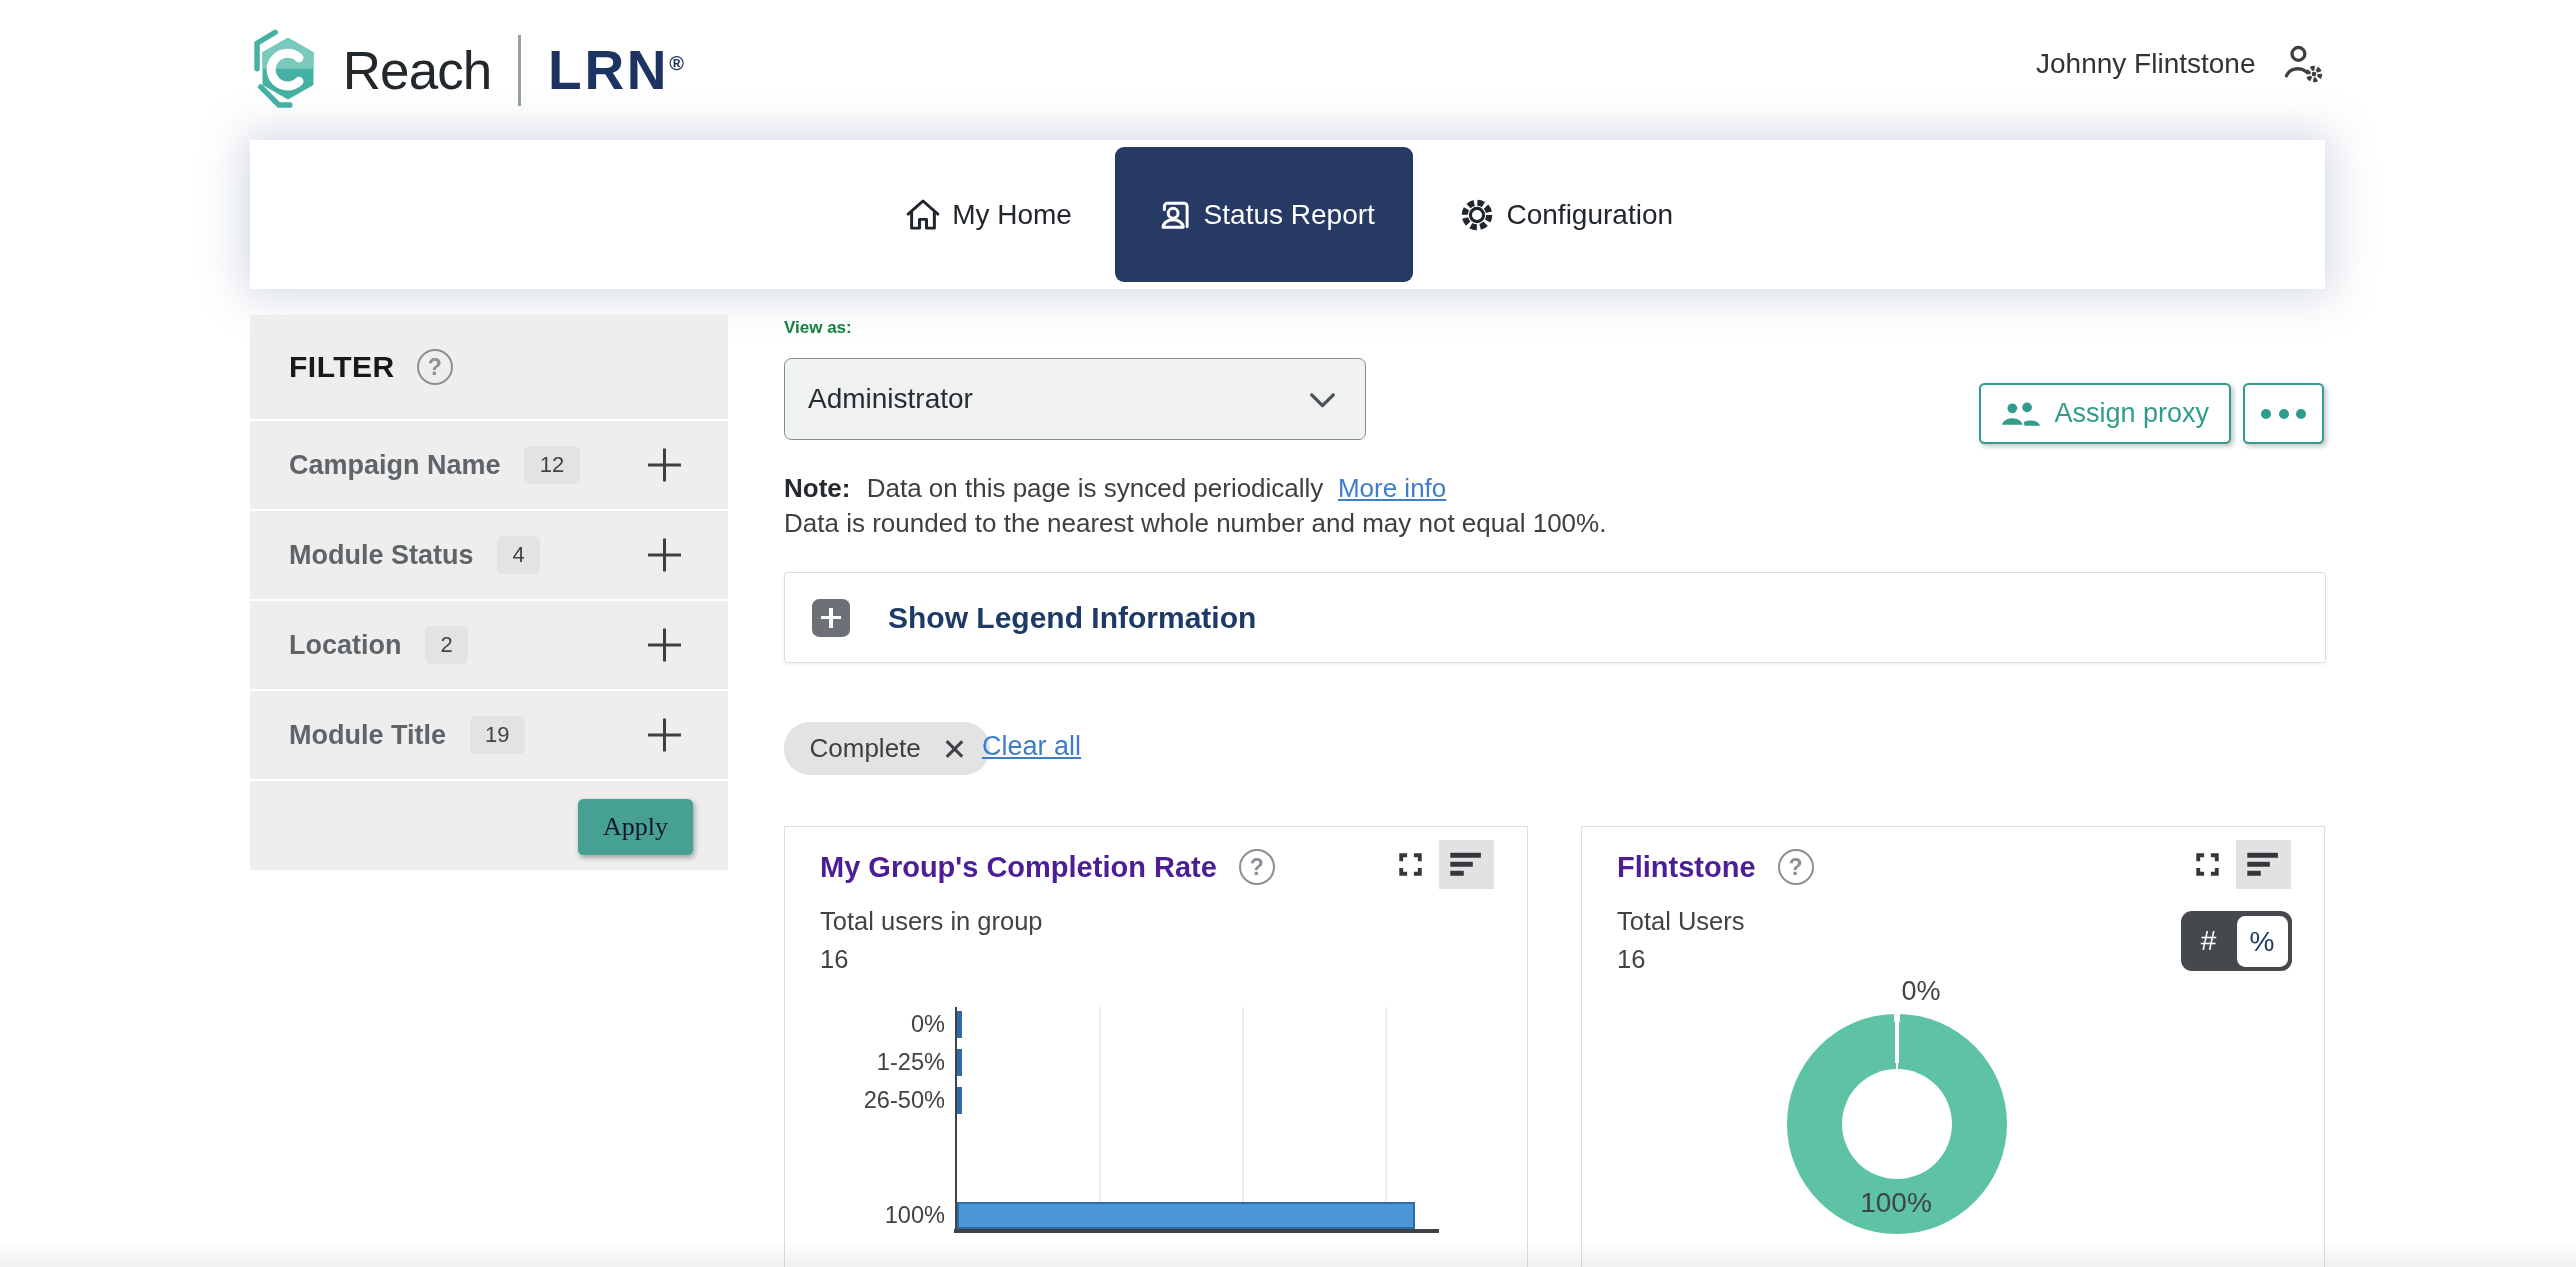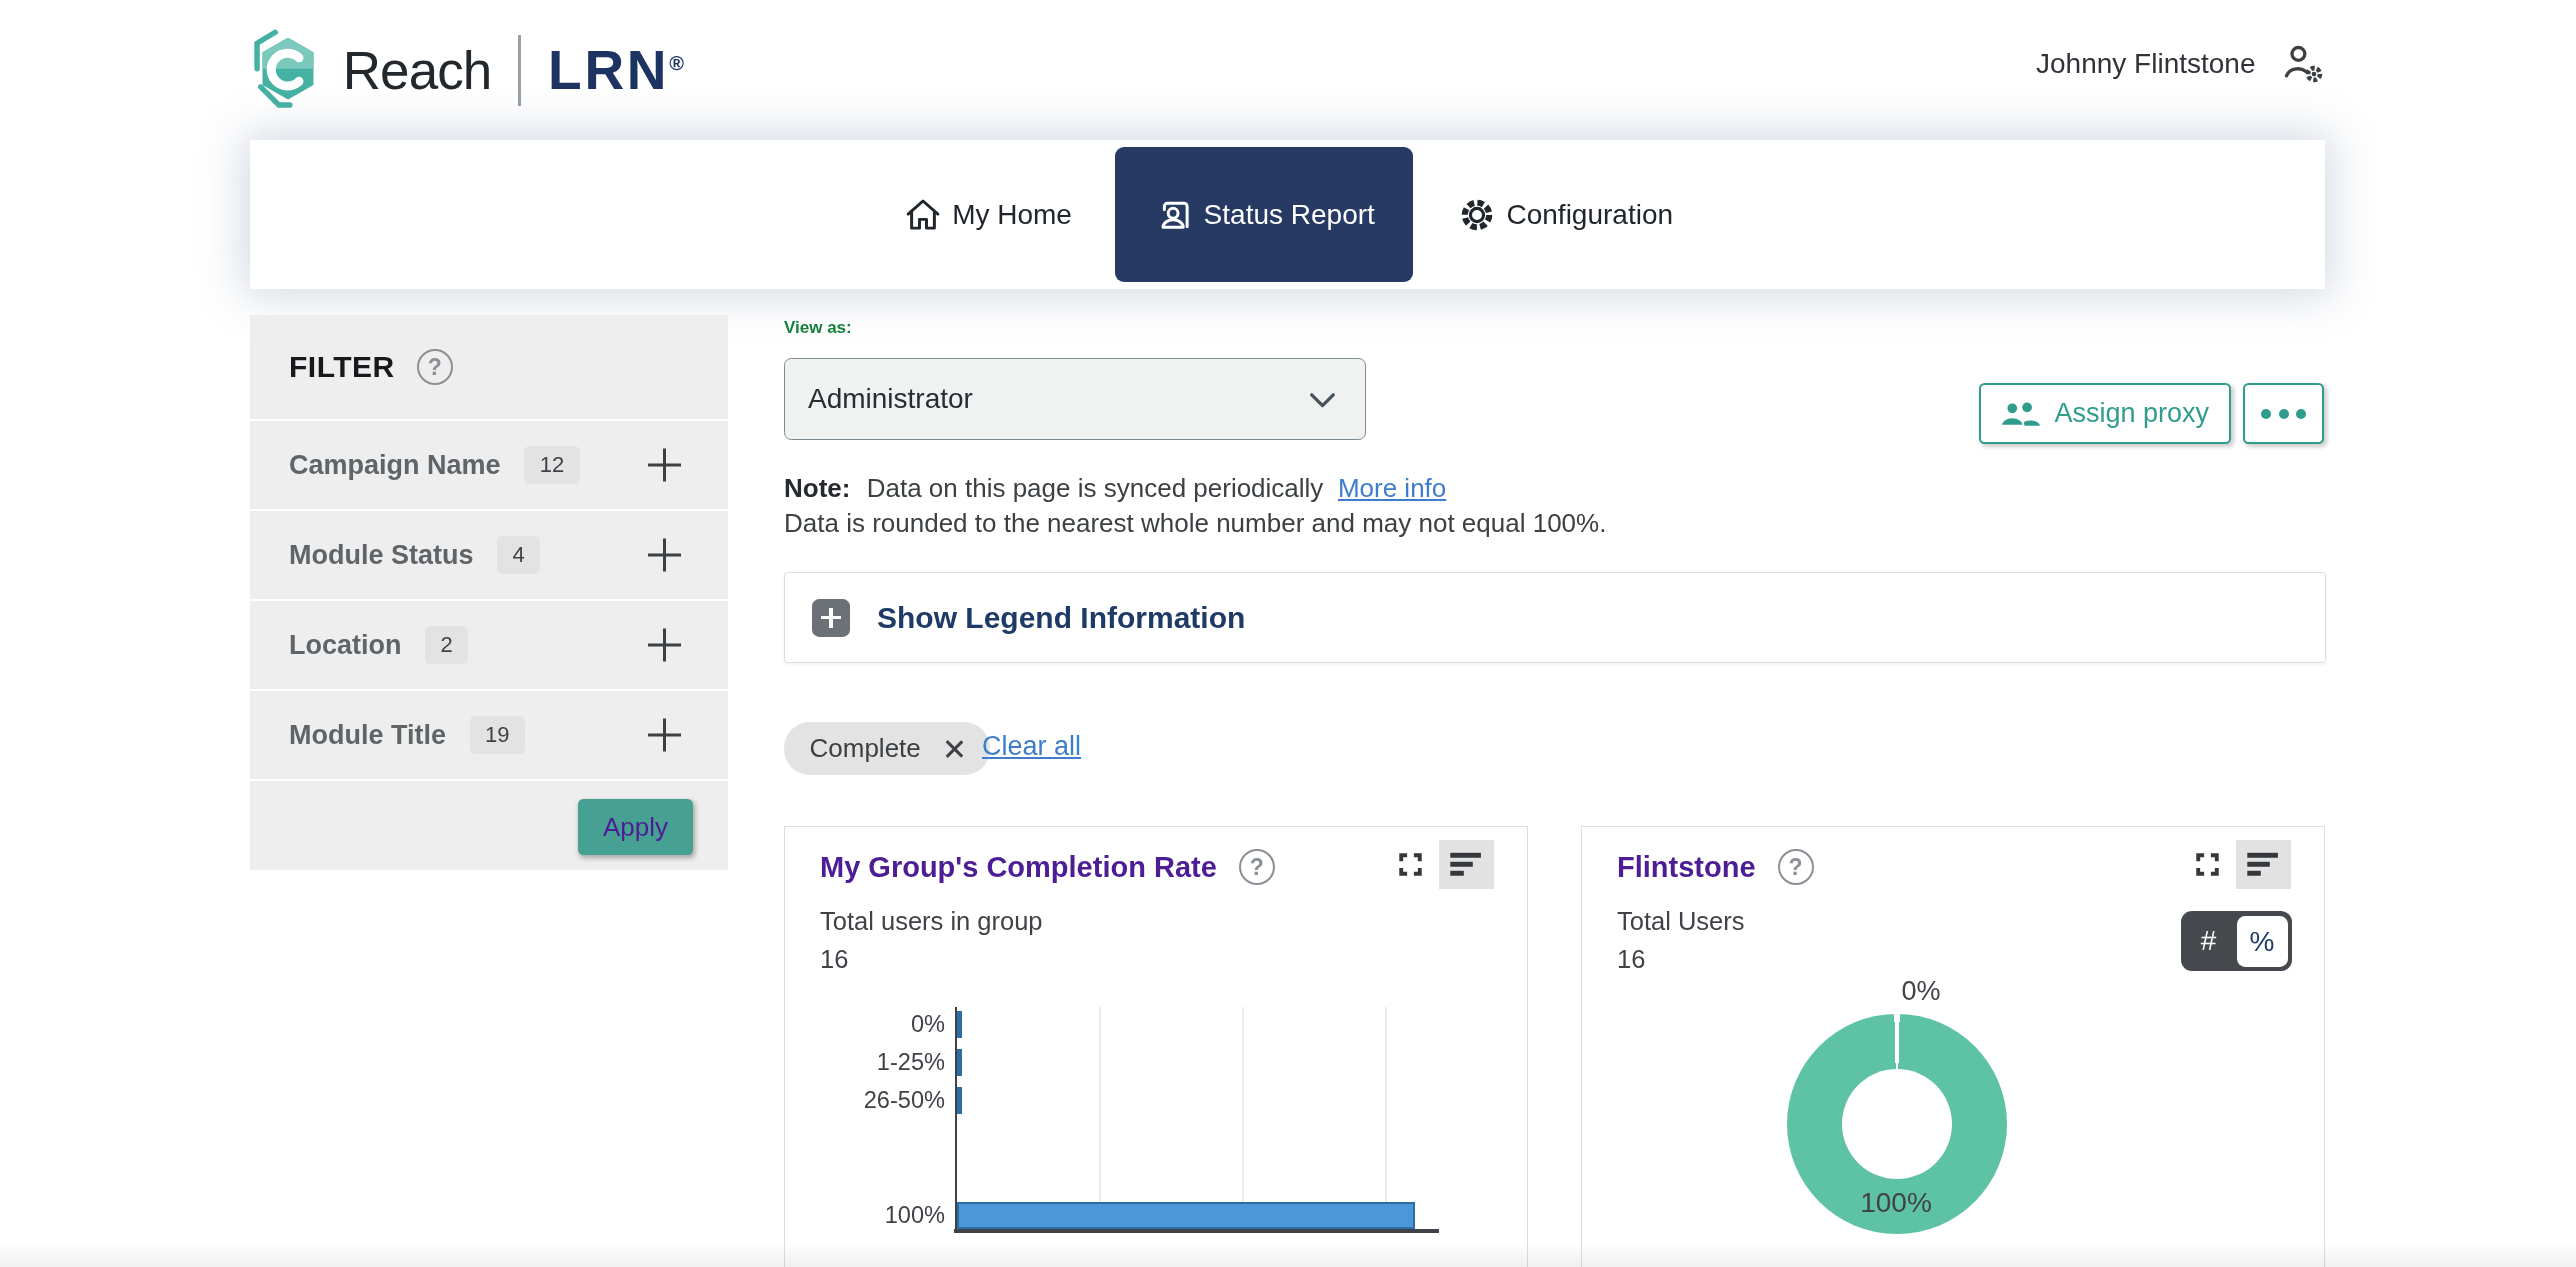--- a/index.html
+++ b/index.html
@@ -34,22 +34,22 @@
                 display:flex; align-items:center; padding-left:39px; }
   .filter-label { font-size:27px; font-weight:700; color:#5f6468; }
   .count-badge { margin-left:23.6px; background:#e3e3e3; border-radius:5.5px; padding:6.4px 15.5px;
                  font-size:22px; color:#3f4347; }
   .plus-btn { position:absolute; right:47px; top:50%; width:33px; height:33px; transform:translateY(-50%); }
   .plus-btn::before, .plus-btn::after { content:''; position:absolute; background:#3c4043; }
   .plus-btn::before { left:0; top:14.5px; width:33px; height:3.6px; }
   .plus-btn::after  { left:14.5px; top:0; width:3.6px; height:33px; }
   .apply-row { position:relative; height:92px; border-top:2.7px solid #fff; }
   .apply-btn { position:absolute; right:35px; top:18px; width:115px; height:56px; border:none;
-               background:#47a193; color:#4c1d95; font-size:26px; border-radius:5.5px;
-               font-family:Liberation Sans, sans-serif; box-shadow:1.8px 2.7px 5.5px rgba(0,0,0,.30); cursor:pointer; }
+               background:#47a193; color:#0f172a; font-size:26px; border-radius:5.5px;
+               font-family:Liberation Serif, serif; box-shadow:1.8px 2.7px 5.5px rgba(0,0,0,.30); cursor:pointer; }
 
   
   .view-as-label { position:absolute; left:784px; top:318px; font-size:17px; color:#15803d;font-weight:bold; }
   .dropdown { position:absolute; left:784px; top:358px; width:582px; height:82px; background:#f0f1f1;
               border:1.8px solid #7e8b92; border-radius:7.3px; display:flex; align-items:center;
               padding-left:23px; font-size:28px; color:#262e34; cursor:pointer; }
   .dropdown .chev { position:absolute; right:29px; top:33px; }
   .btn-proxy { position:absolute; left:1979px; top:383px; width:252px; height:61px; background:#fff;
                border:2.7px solid #2f9c8d; border-radius:5.5px; display:flex; align-items:center;
                justify-content:center; gap:13.6px; color:#2f9c8d; font-size:27px;
@@ -57,21 +57,21 @@
   .btn-more { position:absolute; left:2243px; top:383px; width:81px; height:61px; background:#fff;
               border:2.7px solid #2f9c8d; border-radius:5.5px; display:flex; align-items:center;
               justify-content:center; gap:7.3px; box-shadow:2.7px 2.7px 4.5px rgba(0,0,0,.20); cursor:pointer; }
   .btn-more i { width:10px; height:10px; border-radius:50%; background:#2f9c8d; }
   .note-line { position:absolute; left:784px; font-size:26px; color:#3c4043; }
   .note-1 { top:473px; } .note-2 { top:508px; }
   .note-prefix { font-weight:700; color:#26292d; margin-right:9px; }
   .text-link { color:#3e7dcc; text-decoration:underline; cursor:pointer; margin-left:7.3px; }
   .legend-box { position:absolute; left:784px; top:572px; width:1542px; height:91px; background:#fff;
                 border:1.8px solid #dadcde; border-radius:3.6px; display:flex; align-items:center;
-                padding-left:27px; gap:27px; box-shadow:0 1.8px 3.6px rgba(0,0,0,.05); cursor:pointer; }
+                padding-left:27px; gap:38px; box-shadow:0 1.8px 3.6px rgba(0,0,0,.05); cursor:pointer; }
   .plus-square { width:38px; height:38px; background:#6b7176; border-radius:7.3px; position:relative; flex:0 0 auto; }
   .plus-square::before, .plus-square::after { content:''; position:absolute; background:#fff; }
   .plus-square::before { left:9px; top:17.3px; width:20px; height:3.6px; }
   .plus-square::after  { left:17.3px; top:9px; width:3.6px; height:20px; }
   .legend-label { font-size:30px; font-weight:700; color:#1e3a66; }
 
   
   .chip { position:absolute; left:784px; top:722px; height:53px; border-radius:26px; background:#e3e3e3;
           display:inline-flex; align-items:center; padding:0 25.5px; gap:22px; font-size:26px; color:#3c4043; }
   .chip-x { position:relative; width:22px; height:22px; cursor:pointer; }

